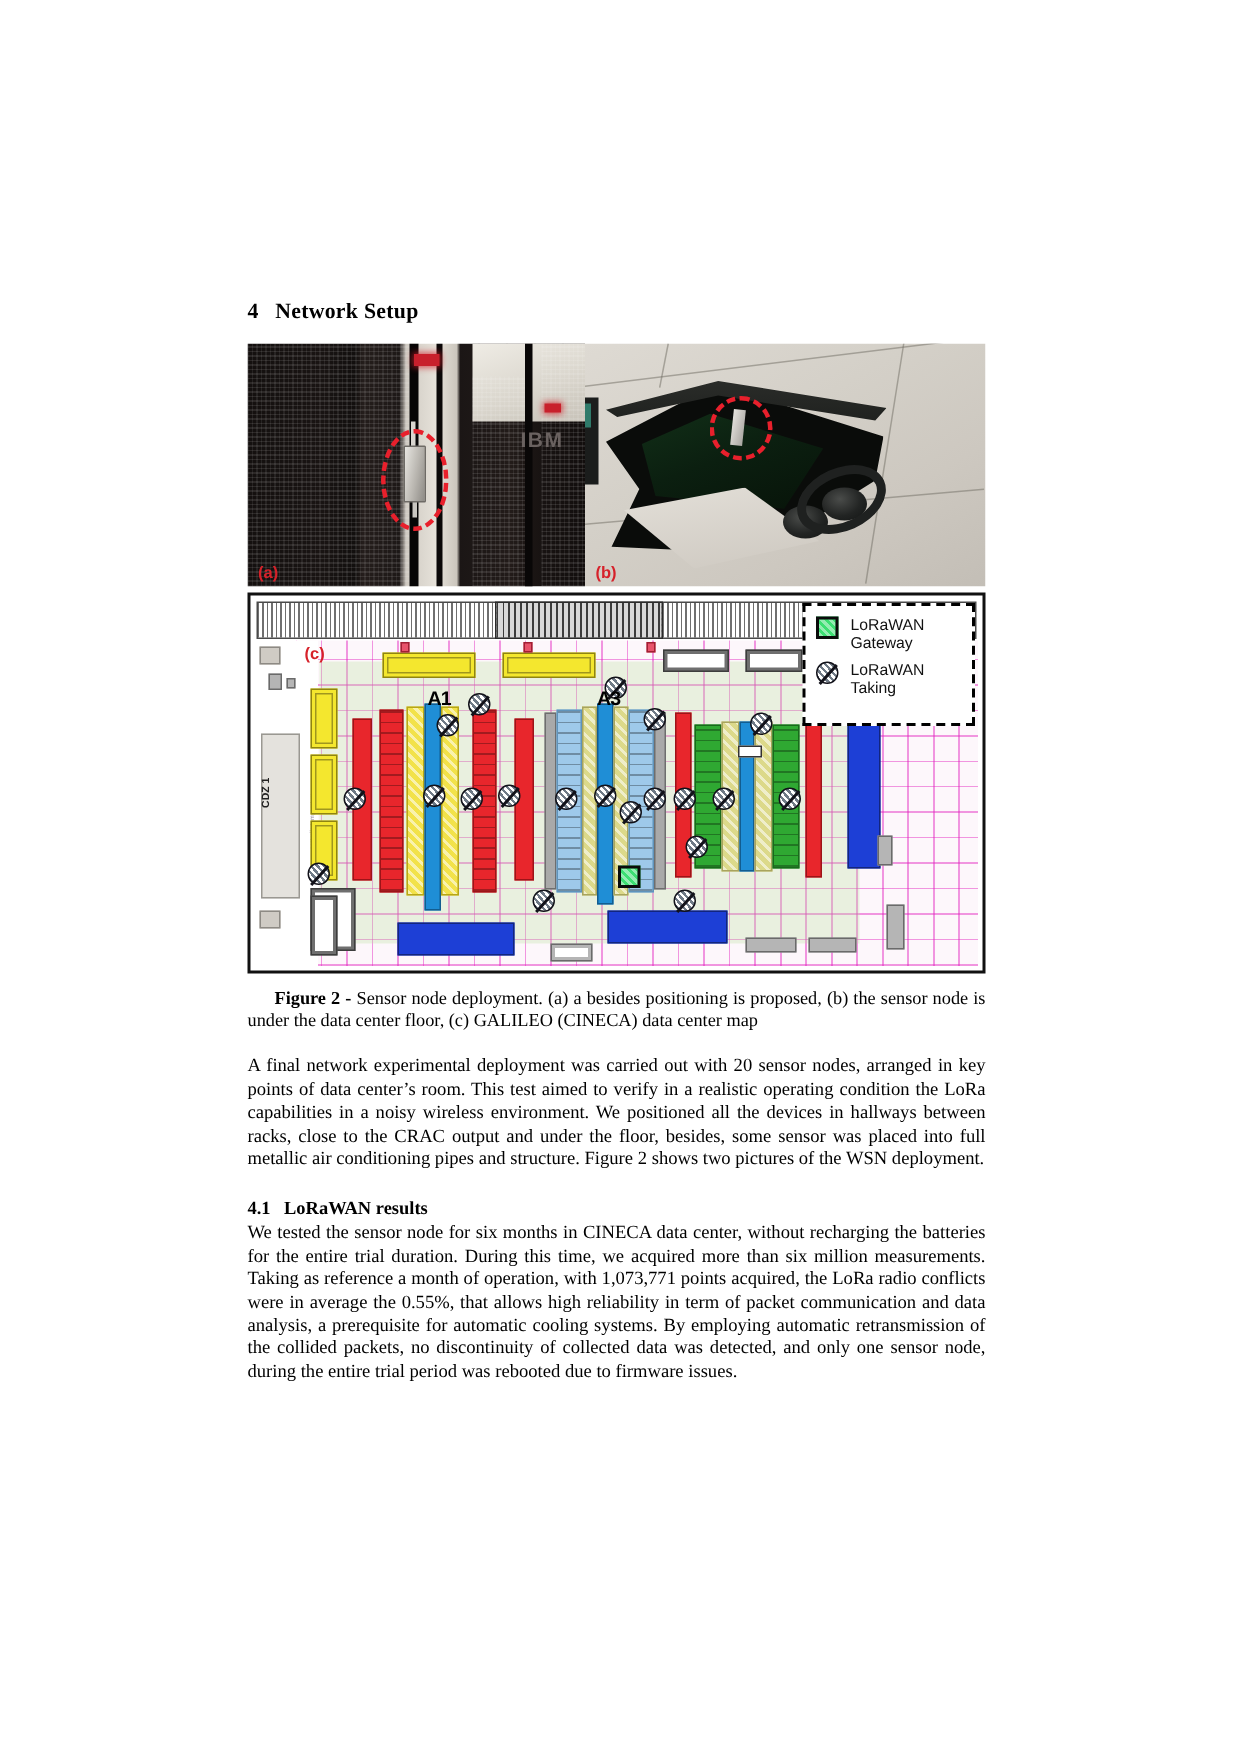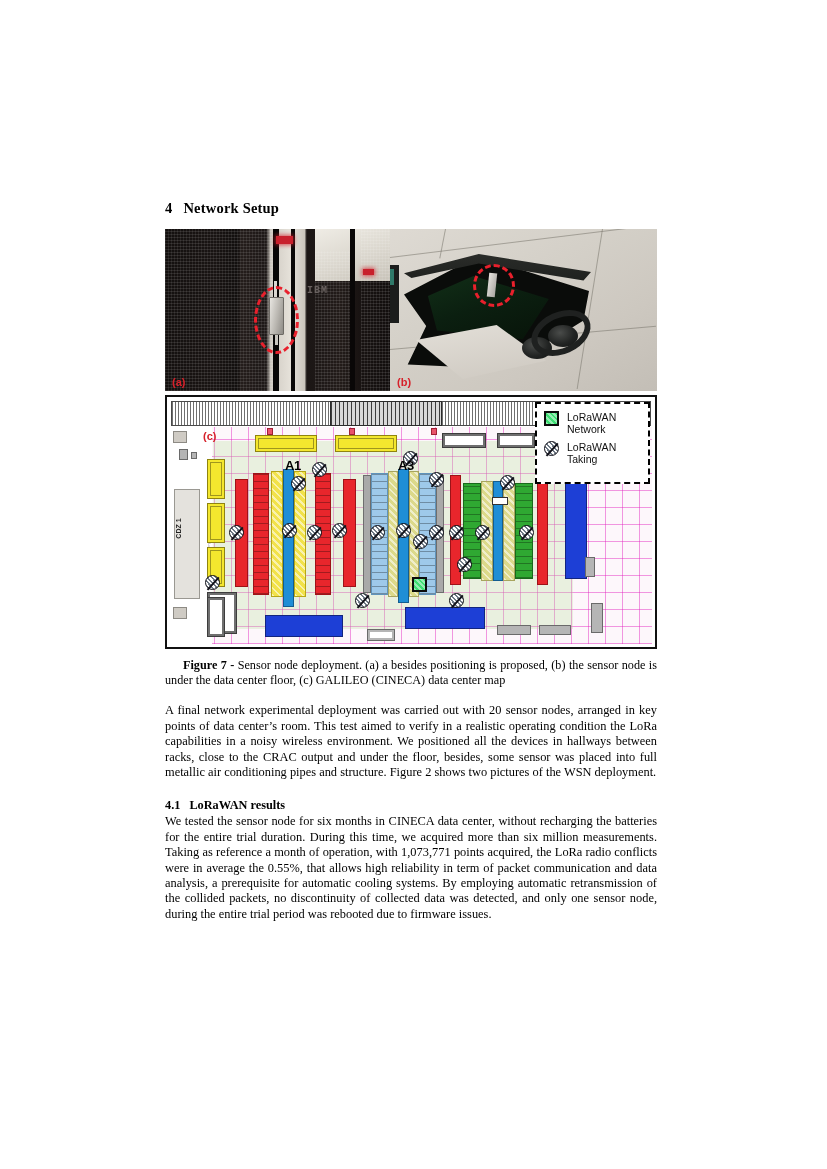--- a/index.html
+++ b/index.html
@@ -133,25 +133,26 @@
   .led-red {
     position: absolute;
     background: #c8202c;
     box-shadow: 0 0 4px 1px rgba(210,30,40,.75);
   }
   .led1 { left: 111px; top: 7px; width: 17px; height: 8px; }
   .led2 { left: 198px; top: 40px; width: 11px; height: 6px; }
   .ibm-logo {
     position: absolute;
     left: 142px; top: 56px;
-    font-family: Liberation Mono, monospace;
-    font-size: 10px;
+    font-family: Liberation Sans, sans-serif;
+    font-size: 14px;
     font-weight: bold;
     letter-spacing: 1px;
     color: #6a6260;
+    padding-left: 40px;
   }
   .sensor-device {
     position: absolute;
     left: 104px; top: 68px;
     width: 13px; height: 36px;
     background: linear-gradient(100deg,#e8e6e1,#b9b6b0 55%,#8e8b86);
     border: 1px solid #6e6b66;
     border-radius: 1px;
     z-index: 12;
   }
@@ -675,35 +676,35 @@
         <div class="map-anno" style="left:118px; top:61px;">A1</div>
         <div class="map-anno" style="left:231px; top:61px;">A3</div>
 
         <div class="map-sub-label">(c)</div>
 
         <div class="legend">
           <div class="legend-row">
             <div class="legend-swatch-gw"></div>
             <div class="legend-text">
               <div>LoRaWAN</div>
-              <div>Network</div>
+              <div>Gateway</div>
             </div>
           </div>
           <div class="legend-row">
             <div class="legend-swatch-sn"></div>
             <div class="legend-text">
               <div>LoRaWAN</div>
               <div>Taking</div>
             </div>
           </div>
         </div>
       </div>
 
       <p class="caption">
-        <span class="cap-indent"></span><span class="figlabel">Figure 7 -</span> <span>Sensor node deployment. (a) a besides positioning is proposed, (b) the sensor node is under the data center floor, (c) GALILEO (CINECA) data center map</span>
+        <span class="cap-indent"></span><span class="figlabel">Figure 2 -</span> <span>Sensor node deployment. (a) a besides positioning is proposed, (b) the sensor node is under the data center floor, (c) GALILEO (CINECA) data center map</span>
       </p>
     </div>
 
     <p class="body-text" style="margin-top:15px;">A final network experimental deployment was carried out with 20 sensor nodes, arranged in key points of data center’s room. This test aimed to verify in a realistic operating condition the LoRa capabilities in a noisy wireless environment. We positioned all the devices in hallways between racks, close to the CRAC output and under the floor, besides, some sensor was placed into full metallic air conditioning pipes and structure. Figure 2 shows two pictures of the WSN deployment.</p>
 
     <h3 class="subsection-heading">
       <span class="num">4.1</span><span>LoRaWAN results</span>
     </h3>
 
     <p class="body-text">We tested the sensor node for six months in CINECA data center, without recharging the batteries for the entire trial duration. During this time, we acquired more than six million measurements. Taking as reference a month of operation, with 1,073,771 points acquired, the LoRa radio conflicts were in average the 0.55%, that allows high reliability in term of packet communication and data analysis, a prerequisite for automatic cooling systems. By employing automatic retransmission of the collided packets, no discontinuity of collected data was detected, and only one sensor node, during the entire trial period was rebooted due to firmware issues.</p>

